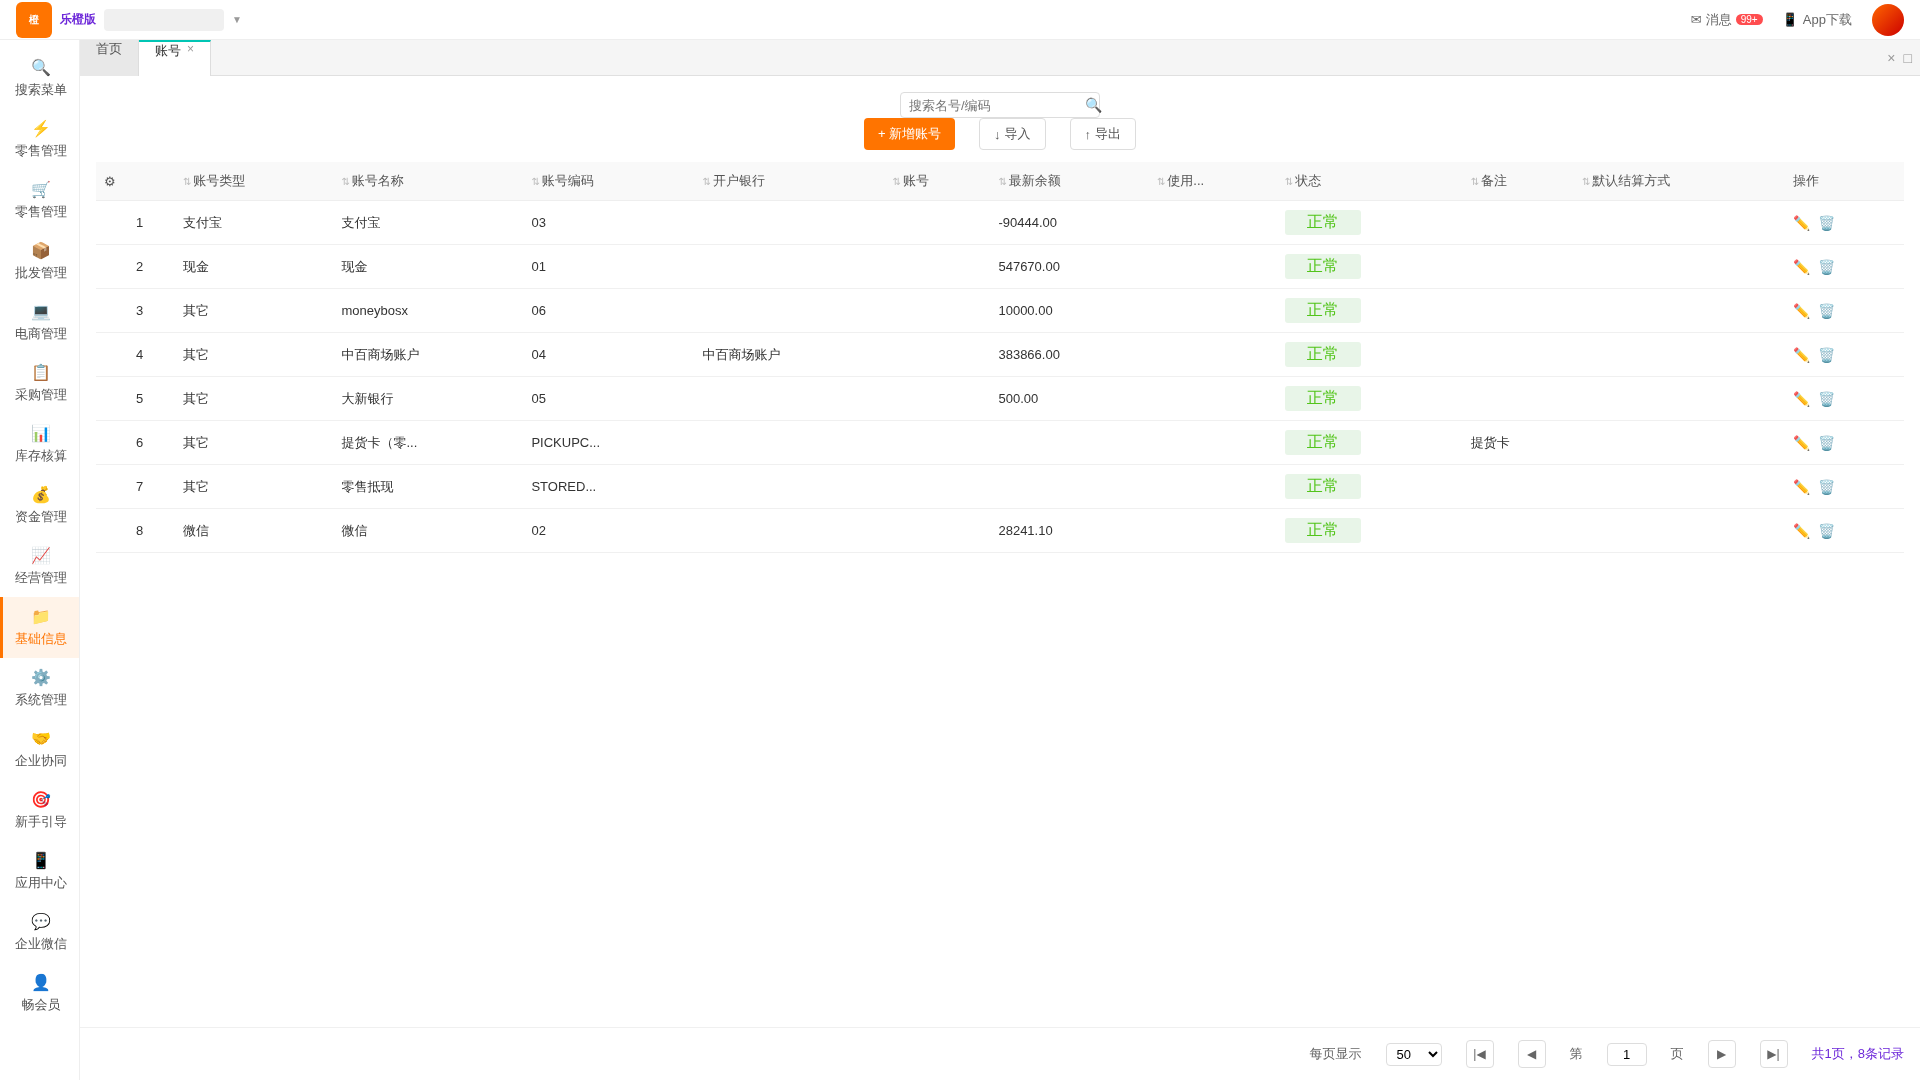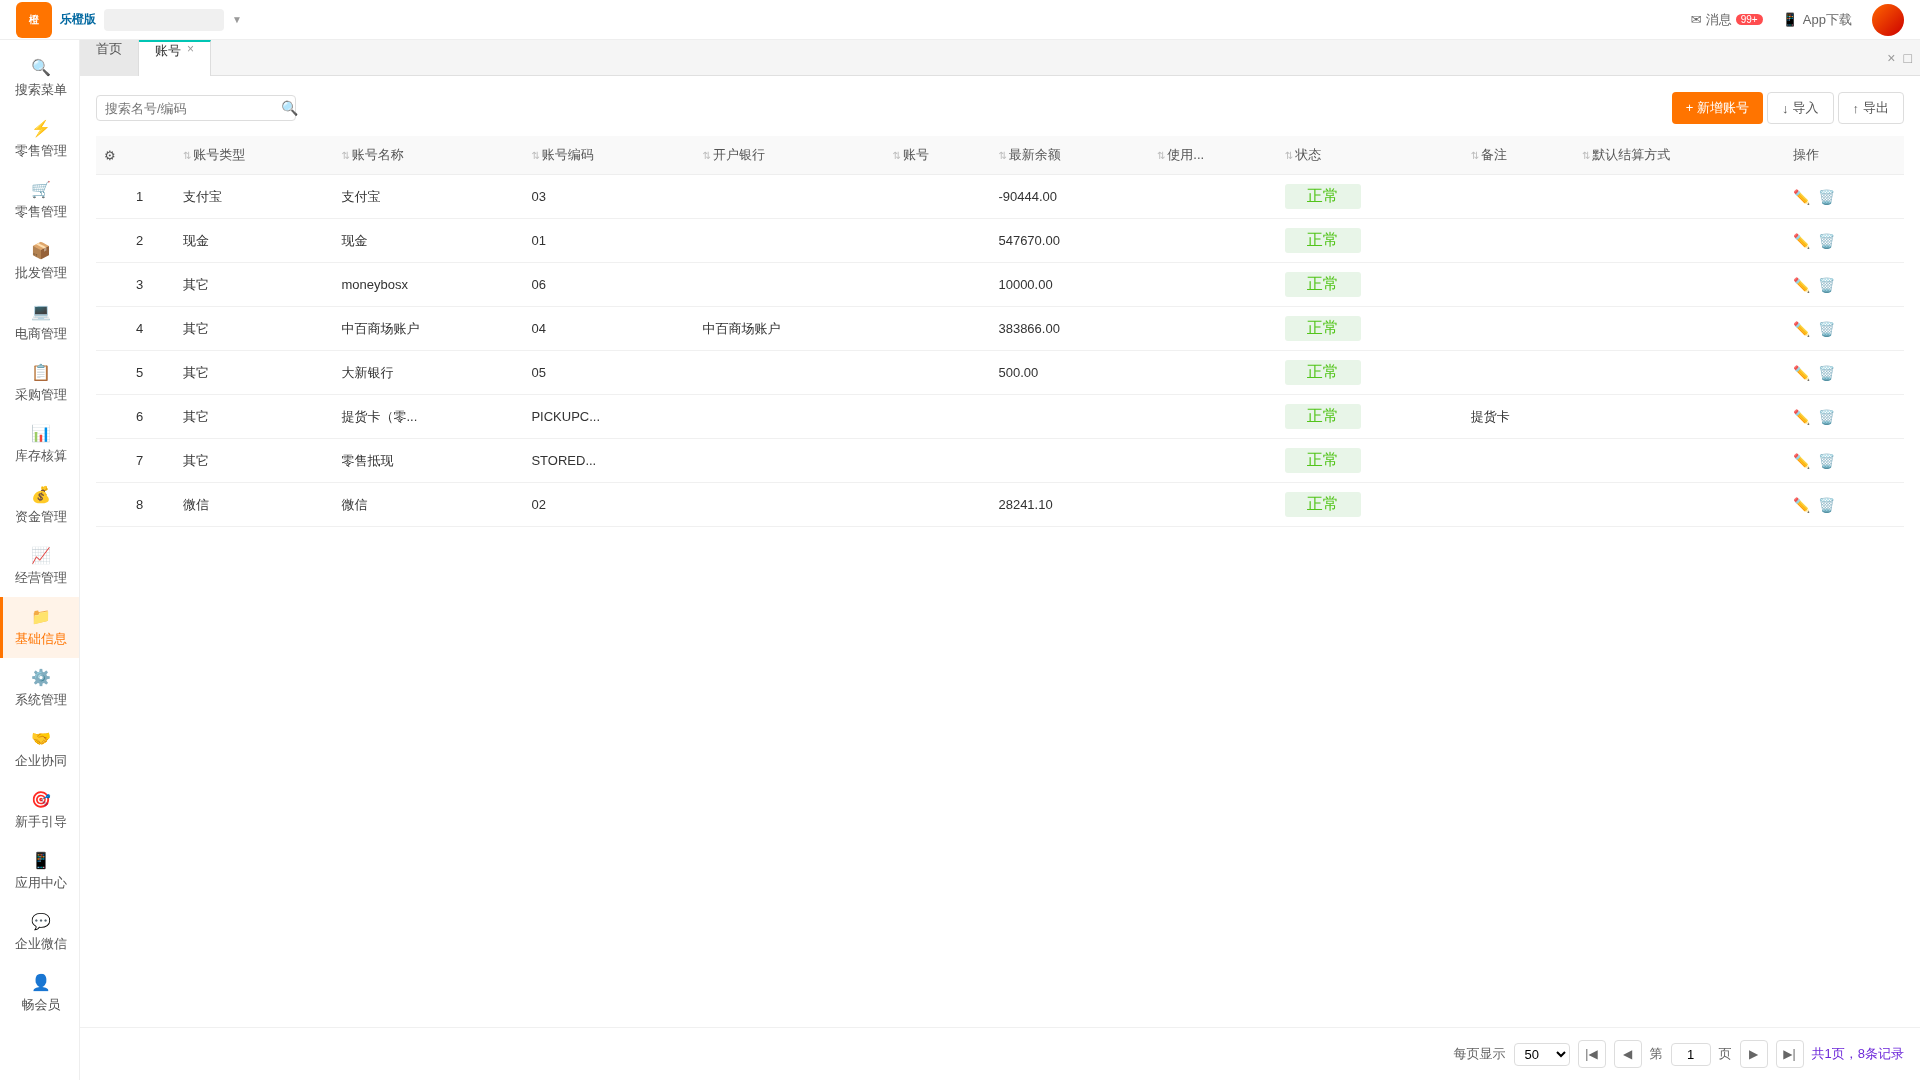--- a/index.html
+++ b/index.html
@@ -21,21 +21,21 @@
       align-items: center;
       gap: 8px;
     }
     .logo-icon {
       width: 36px; height: 36px;
       background: #ff7400;
       border-radius: 6px;
       display: flex; align-items: center; justify-content: center;
       color: #fff; font-size: 10px; font-weight: bold;
     }
-    .logo-text { color: #0369a1; font-size: 12px; font-weight: bold; }
+    .logo-text { color: #6d28d9; font-size: 12px; font-weight: bold; }
     .top-right {
       display: flex; align-items: center; gap: 20px;
     }
     .top-btn {
       display: flex; align-items: center; gap: 4px; color: #666; cursor: pointer; font-size: 13px;
     }
     .badge {
       background: #ff4d4f;
       color: #fff;
       border-radius: 10px;
@@ -145,36 +145,37 @@
       overflow: auto;
       padding: 16px;
     }
 
     
     .toolbar {
       display: flex;
       align-items: center;
       justify-content: space-between;
       margin-bottom: 12px;
+      flex-direction: column;
     }
     .search-box {
       display: flex;
       align-items: center;
       border: 1px solid #ddd;
       border-radius: 4px;
       padding: 4px 8px;
       width: 200px;
       background: #fff;
     }
     .search-box input {
       border: none; outline: none; flex: 1; font-size: 13px; color: #999;
       background: transparent;
     }
     .search-icon { color: #ccc; font-size: 14px; }
-    .toolbar-btns { display: flex; gap: 4px; border-radius: 7px; }
+    .toolbar-btns { display: flex; gap: 24px; border-radius: 7px; }
     .btn-primary {
       background: #ff7400;
       color: #fff;
       border: none;
       border-radius: 4px;
       padding: 6px 14px;
       cursor: pointer;
       font-size: 13px;
       display: flex; align-items: center; gap: 4px;
     }
@@ -226,21 +227,21 @@
     .action-icon { color: #aaa; cursor: pointer; font-size: 14px; }
     .settings-col { width: 32px; }
     .row-num { color: #666; }
 
     
     .pagination {
       display: flex;
       align-items: center;
       justify-content: flex-end;
       padding: 12px 16px;
-      gap: 8px;
+      gap: 24px;
       border-top: 1px solid #f0f0f0;
       background: #fff;
       flex-shrink: 0;
     }
     .page-size-label { color: #666; }
     .page-size-select {
       border: 1px solid #ddd;
       border-radius: 4px;
       padding: 2px 6px;
       font-size: 13px;

